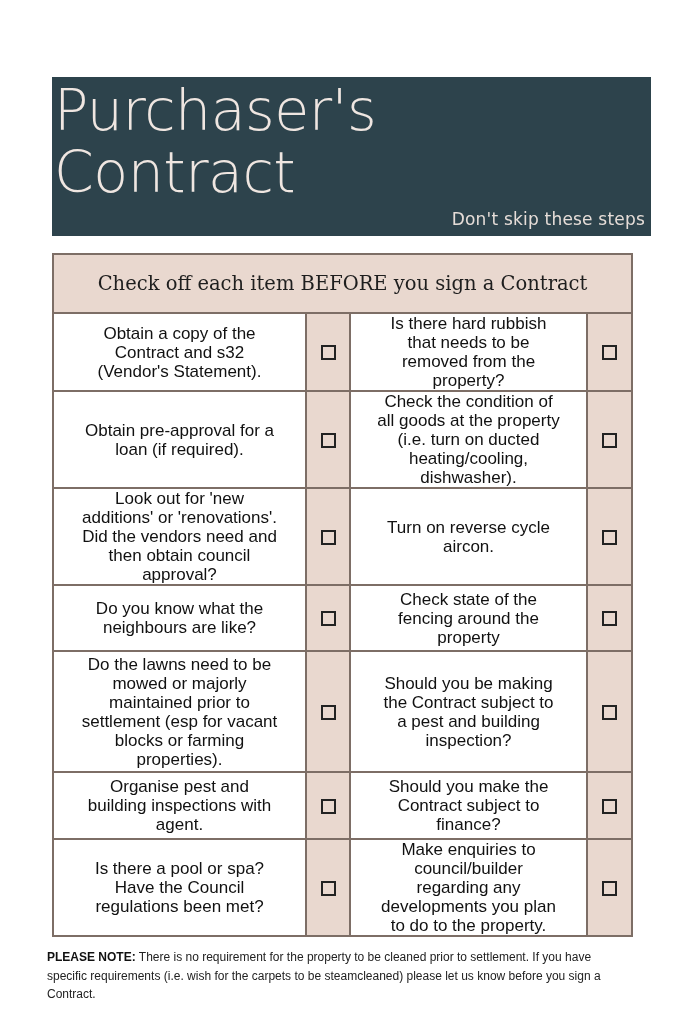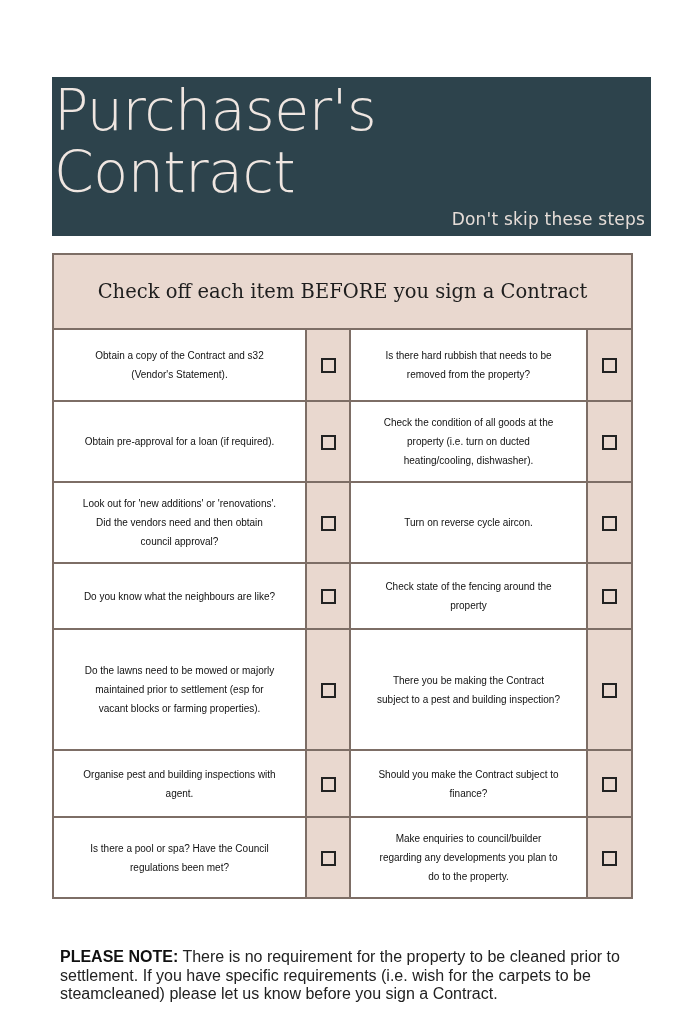--- a/index.html
+++ b/index.html
@@ -1,26 +1,26 @@
 <!DOCTYPE html>
 <html><head>
 <meta charset="utf-8">
 <style>
   html, body { margin:0; padding:0; }
   body { width:682px; height:1024px; background:#ffffff; position:relative; overflow:hidden; font-family:"Liberation Sans", sans-serif; }
   .hero { position:absolute; left:52px; top:77px; width:579px; height:159px; background:#2d434c; color:#ece2dc;padding-left:20px; }
   .hero-title { position:absolute; left:2px; top:2px; font-family:"DejaVu Sans", sans-serif; font-weight:200; font-size:57px; line-height:62px; letter-spacing:-0.5px; color:#efe6e1; }
   .hero-sub { position:absolute; right:6px; bottom:7px; font-family:"DejaVu Sans", sans-serif; font-size:17px; color:#e6ddd8; letter-spacing:0.2px; }
   table.cl { position:absolute; left:52px; top:253px; width:579px; border-collapse:collapse; table-layout:fixed; }
-  table.cl td { border:2px solid #7d6e66; padding:8px; }
+  table.cl td { border:2px solid #7d6e66; padding:0; }
   .head-cell { background:#e9d8cf; height:57px; text-align:center; font-family:"DejaVu Serif", serif; font-size:19.5px; color:#1e1e1e; }
-  .txt { background:#ffffff; text-align:center; font-size:10px; line-height:19px; color:#111; padding:0 26px !important; }
+  .txt { background:#ffffff; text-align:center; font-size:17px; line-height:19px; color:#111; padding:0 26px !important; }
   .chk { background:#e9d8cf; text-align:center; vertical-align:middle; }
   .box { display:inline-block; width:15px; height:15px; border:2px solid #222; box-sizing:border-box; vertical-align:middle; cursor:pointer; }
-  .note { position:absolute; left:60px; top:948px; width:586px; font-size:16px; line-height:18.5px; color:#222; }
+  .note { position:absolute; left:47px; top:948px; width:586px; font-size:12px; line-height:18.5px; color:#222; }
   .note b { color:#111; }
 </style>
 </head>
 <body>
 
 <div class="hero">
   <div class="hero-title">
     <div>Purchaser's</div>
     <div>Contract</div>
   </div>
@@ -58,21 +58,21 @@
   </tr>
   <tr style="height:66px">
     <td class="txt">Do you know what the neighbours are like?</td>
     <td class="chk"><span class="box"></span></td>
     <td class="txt">Check state of the fencing around the property</td>
     <td class="chk"><span class="box"></span></td>
   </tr>
   <tr style="height:121px">
     <td class="txt">Do the lawns need to be mowed or majorly maintained prior to settlement (esp for vacant blocks or farming properties).</td>
     <td class="chk"><span class="box"></span></td>
-    <td class="txt">There you be making the Contract subject to a pest and building inspection?</td>
+    <td class="txt">Should you be making the Contract subject to a pest and building inspection?</td>
     <td class="chk"><span class="box"></span></td>
   </tr>
   <tr style="height:67px">
     <td class="txt">Organise pest and building inspections with agent.</td>
     <td class="chk"><span class="box"></span></td>
     <td class="txt">Should you make the Contract subject to finance?</td>
     <td class="chk"><span class="box"></span></td>
   </tr>
   <tr style="height:81px">
     <td class="txt">Is there a pool or spa? Have the Council regulations been met?</td>

